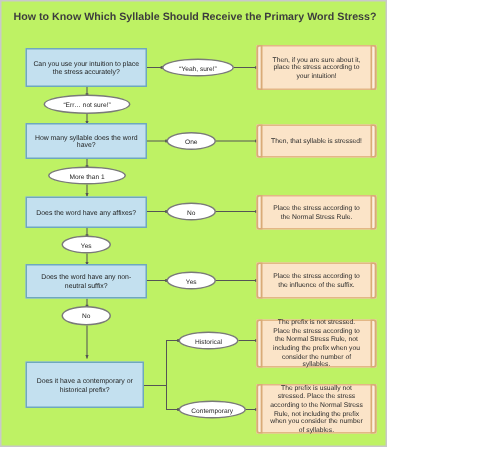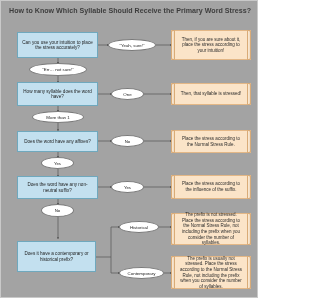--- a/index.html
+++ b/index.html
@@ -11,21 +11,21 @@
     height: 300px;
     background: #ffffff;
     font-family: "Liberation Sans", sans-serif;
     overflow: hidden;
   }
   #diagram-frame {
     position: relative;
     width: 258px;
     height: 298px;
     border: 1px solid #c9c9c9;
-    background: #a3a3a3;
+    background: #bef264;
     box-sizing: border-box;
     overflow: hidden;
   }
   #flow-svg {
     position: absolute;
     left: 0;
     top: 0;
     width: 258px;
     height: 298px;
   }

